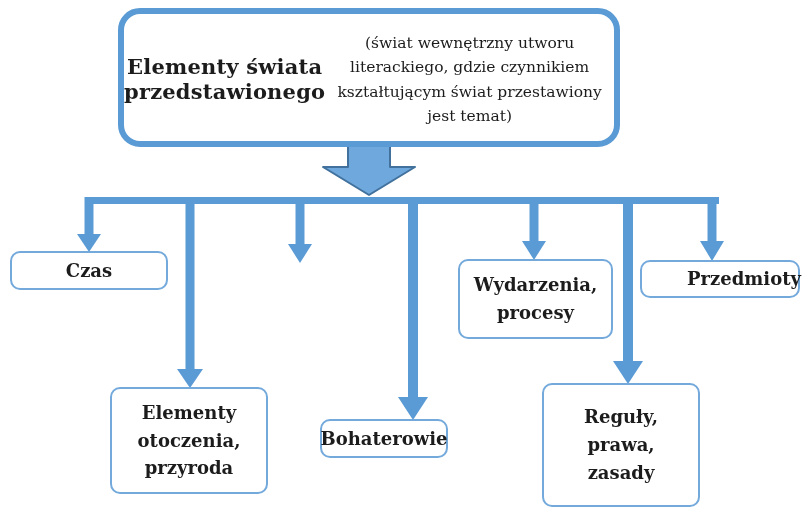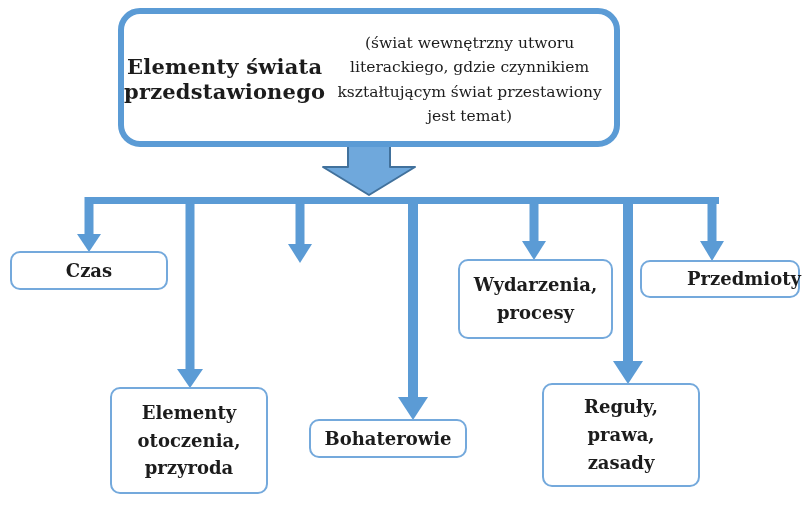--- a/index.html
+++ b/index.html
@@ -64,22 +64,22 @@
   }
   .leaf .label {
     white-space: pre-line;
     line-height: 1.55;
   }
   .box-czas        { left: 10px;  top: 251px; width: 158px; height: 39px; }
   .box-miejsce     { left: 232px; top: 262px; width: 153px; height: 76px; }
   .box-wydarzenia  { left: 458px; top: 259px; width: 155px; height: 80px; }
   .box-przedmioty  { left: 640px; top: 260px; width: 160px; height: 38px; padding-left: 48px; }
   .box-elementy    { left: 110px; top: 387px; width: 158px; height: 107px; }
-  .box-bohaterowie { left: 309px; top: 419px; width: 158px; height: 39px; text-align: right; }
-  .box-reguly      { left: 542px; top: 383px; width: 158px; height: 104px; }
+  .box-bohaterowie { left: 320px; top: 419px; width: 128px; height: 39px; text-align: right; }
+  .box-reguly      { left: 542px; top: 383px; width: 158px; height: 124px; }
 </style>
 </head>
 <body>
 
 <div class="canvas">
 
   <svg class="connectors" viewBox="0 0 809 508" aria-hidden="true">
 
     <polygon points="348,146 390,146 390,167 415,167 369,195 323,167 348,167" fill="#6fa8dc" stroke="#41719c" stroke-width="2" stroke-linejoin="round"></polygon>
 

